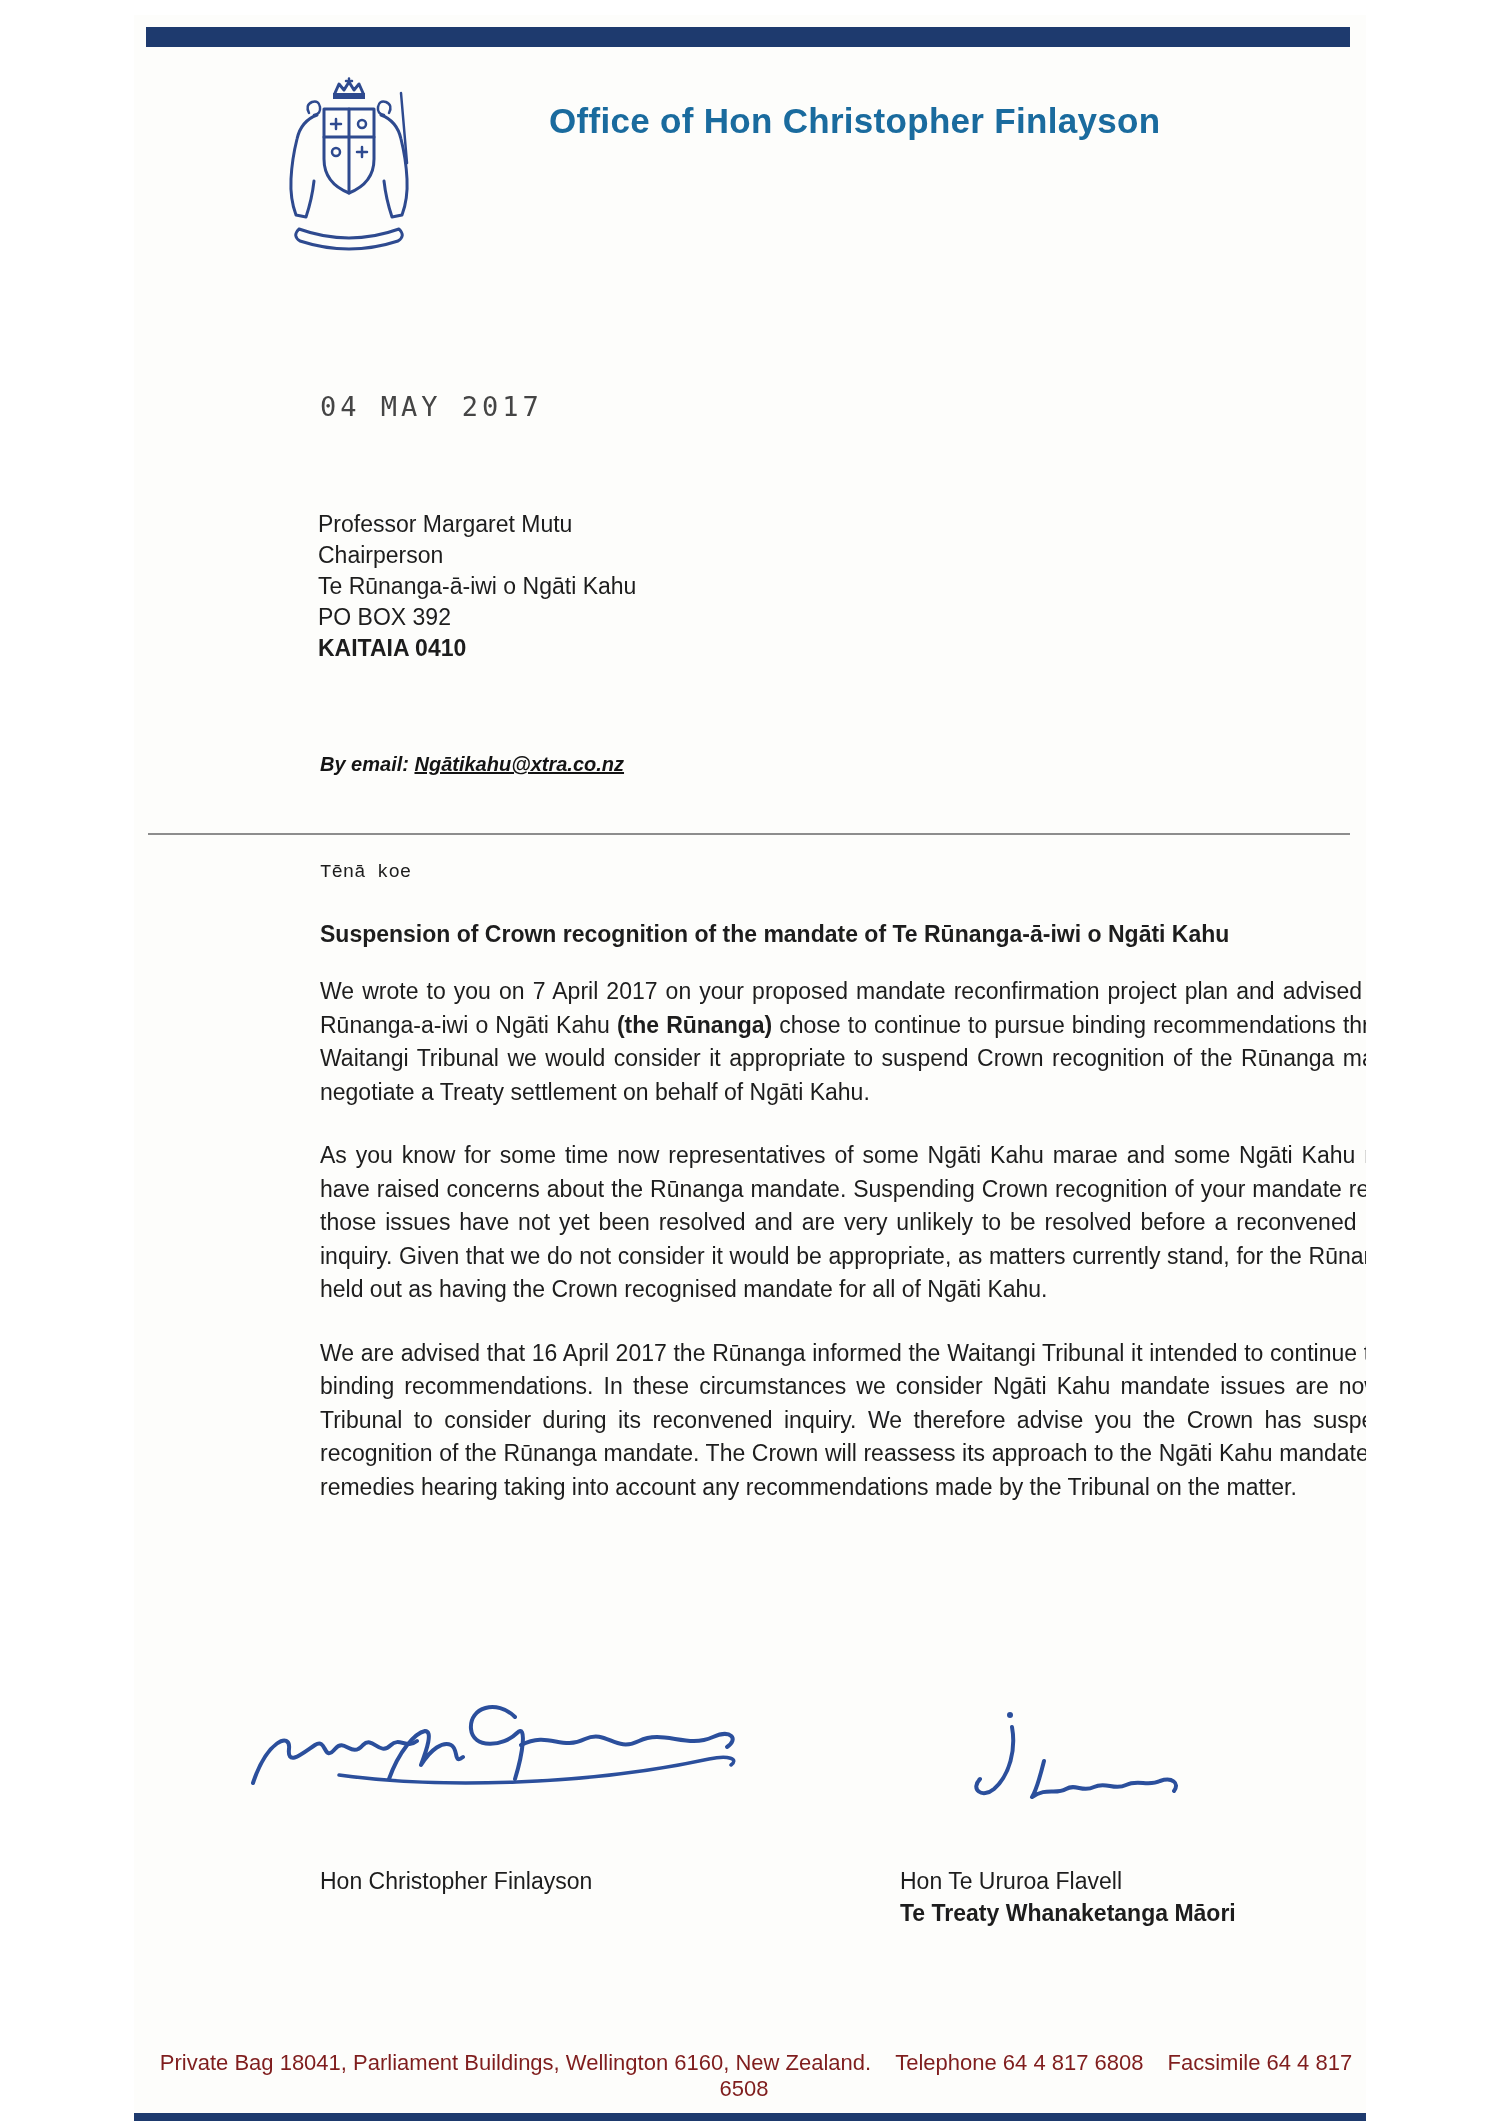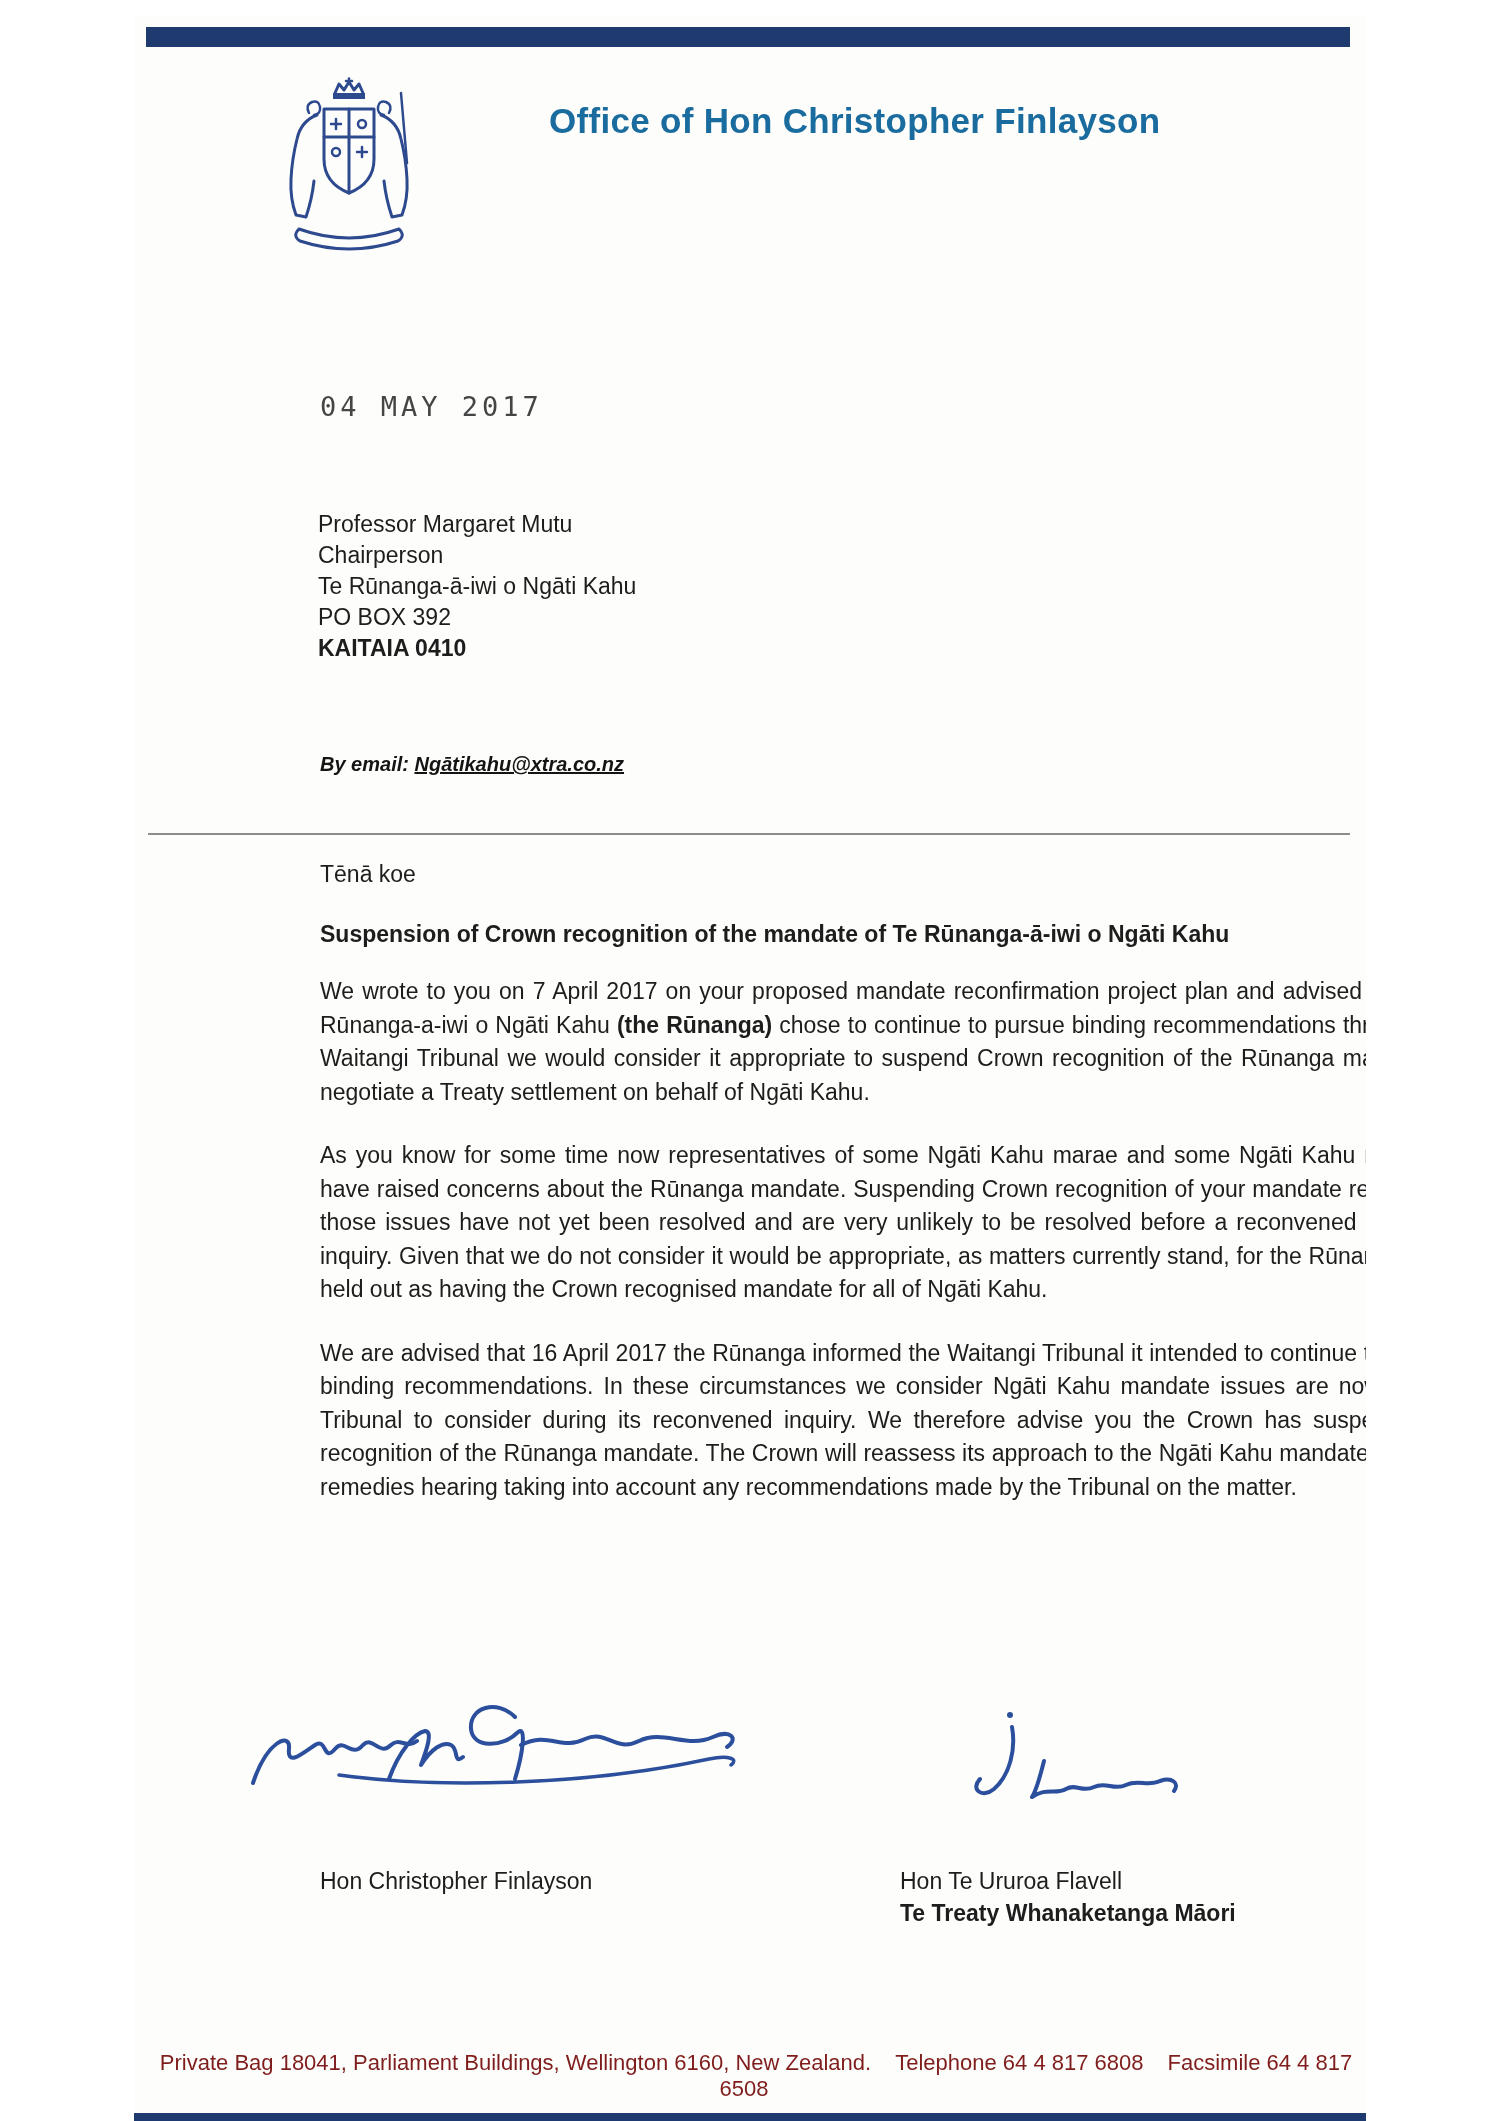--- a/index.html
+++ b/index.html
@@ -49,21 +49,21 @@
   .email-line a {
     color:#141414; text-decoration:underline; font-weight:bold; font-style:italic;
   }
 
   .divider {
     position:absolute; top:818px; left:14px; right:16px; height:2px;
     background:#8d8d8d;
   }
 
   .salutation {
-    position:absolute; top:846px; left:186px; font-size:23px;
+    position:absolute; top:846px; left:186px; font-size:19px;font-family:Liberation Mono, monospace;
   }
 
   .subject {
     position:absolute; top:906px; left:186px; width:1145px;
     font-size:23px; font-weight:bold;
   }
 
   .body-text {
     position:absolute; top:960px; left:186px; width:1140px;
     font-size:23px; line-height:33.5px; text-align:justify;

